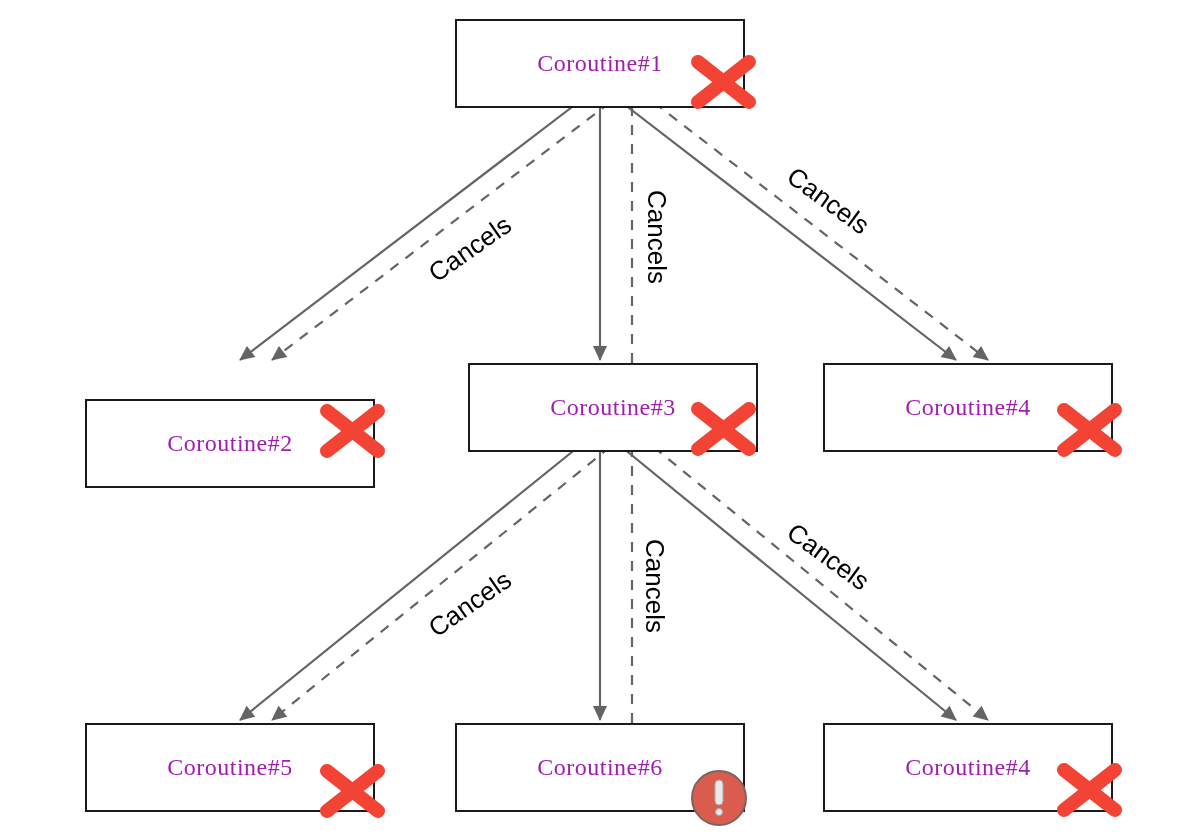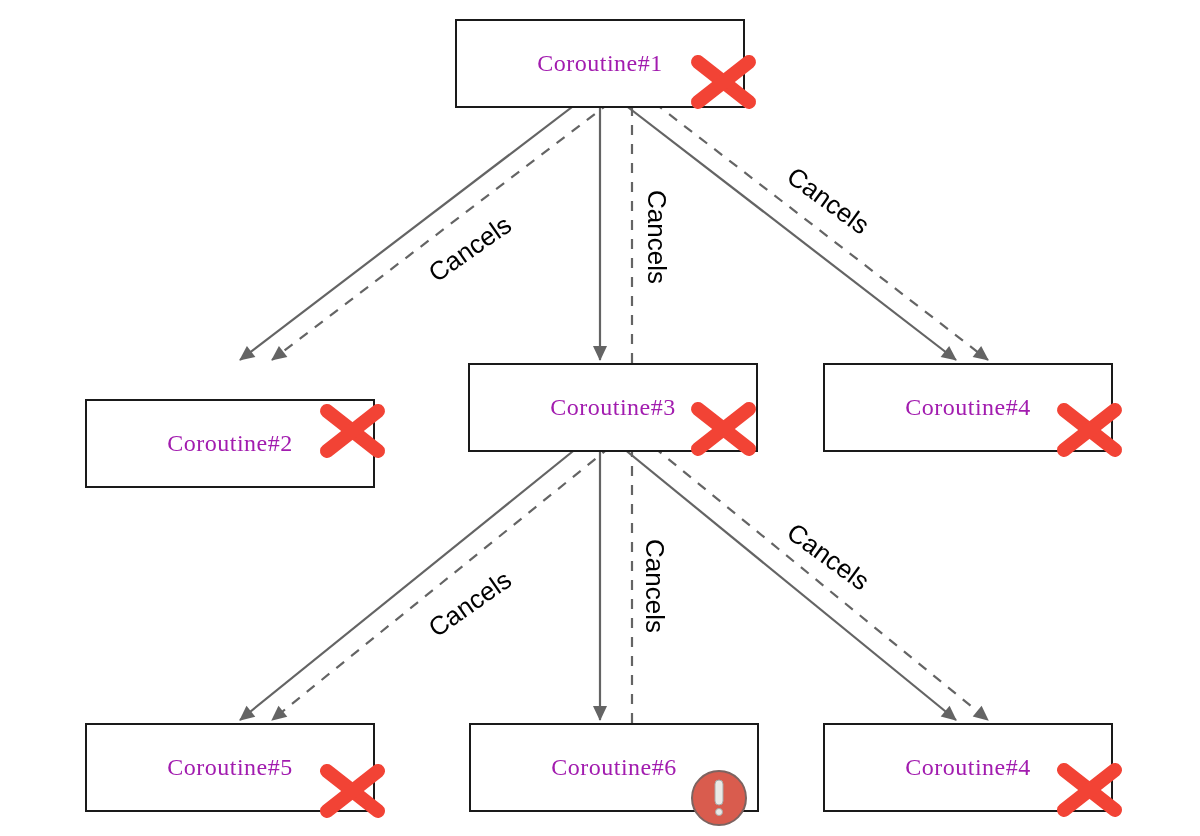--- a/index.html
+++ b/index.html
@@ -76,21 +76,21 @@
     <line x1="632" y1="723" x2="632" y2="438" stroke="#646464" stroke-width="2.2" stroke-dasharray="10 9" marker-end="url(#arrow)"></line>
     <line x1="607" y1="435" x2="956" y2="720" stroke="#646464" stroke-width="2.2" marker-end="url(#arrow)"></line>
     <line x1="639" y1="435" x2="988" y2="720" stroke="#646464" stroke-width="2.2" stroke-dasharray="10 9" marker-end="url(#arrow)"></line>
   </svg>
 
   <div class="node" style="left:455px; top:19px;">Coroutine#1</div>
   <div class="node" style="left:85px;  top:363px;margin-top:36px;">Coroutine#2</div>
   <div class="node" style="left:468px; top:363px;">Coroutine#3</div>
   <div class="node" style="left:823px; top:363px;">Coroutine#4</div>
   <div class="node" style="left:85px;  top:723px;">Coroutine#5</div>
-  <div class="node" style="left:469px; top:723px;">Coroutine#6</div>
+  <div class="node" style="left:455px; top:723px;">Coroutine#6</div>
   <div class="node" style="left:823px; top:723px;">Coroutine#4</div>
 
   <div class="edge-label" style="left:470px; top:249px; transform: translate(-50%,-50%) rotate(-35deg);">Cancels</div>
   <div class="edge-label" style="left:656px; top:237px; transform: translate(-50%,-50%) rotate(90deg);">Cancels</div>
   <div class="edge-label" style="left:828px; top:201px; transform: translate(-50%,-50%) rotate(36deg);">Cancels</div>
   <div class="edge-label" style="left:470px; top:604px; transform: translate(-50%,-50%) rotate(-35deg);">Cancels</div>
   <div class="edge-label" style="left:654px; top:586px; transform: translate(-50%,-50%) rotate(90deg);">Cancels</div>
   <div class="edge-label" style="left:828px; top:557px; transform: translate(-50%,-50%) rotate(36deg);">Cancels</div>
 
   <svg class="layer icons-layer" viewBox="0 0 1200 836">

